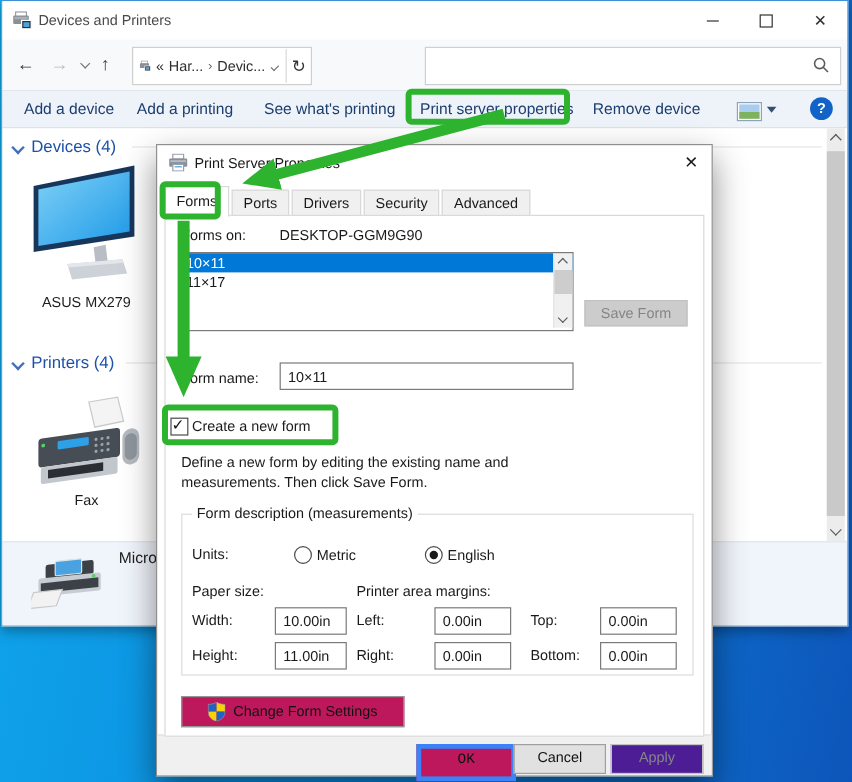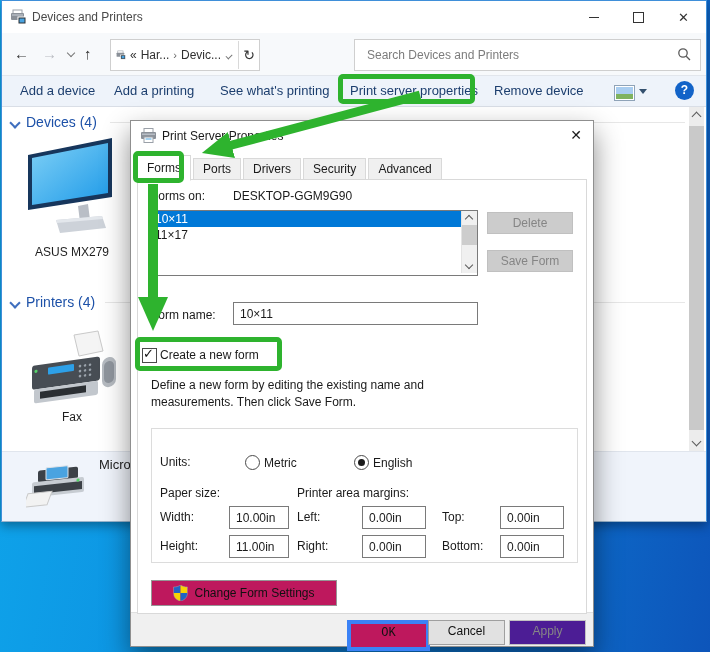--- a/index.html
+++ b/index.html
@@ -136,21 +136,20 @@
         <span class="addr-txt" style="margin-left:4px">Har...</span>
         <span class="addr-sep">›</span>
         <span class="addr-txt">Devic...</span>
         <span style="flex:1"></span>
         <span class="chev addr-caret"></span>
         <span class="sep-line"></span>
         <span class="refresh-btn">↻</span>
       </div>
 
       <div class="search-box">
-        <input placeholder="Search Devices and Printers" style="">
         <svg class="search-ico" width="14" height="14" viewBox="0 0 14 14">
           <circle cx="6" cy="6" r="4.2" fill="none" stroke="#5a5a5a" stroke-width="1.3"></circle>
           <line x1="9.2" y1="9.2" x2="13" y2="13" stroke="#5a5a5a" stroke-width="1.3"></line>
         </svg>
       </div>
     </div>
 
     <div class="toolbar">
       <span class="tb-item" style="left:18px">Add a device</span>
       <span class="tb-item" style="left:112px">Add a printing</span>
@@ -261,35 +260,35 @@
     <div class="listbox">
       <div class="lrow sel">10×11</div>
       <div class="lrow">11×17</div>
       <div class="lb-scroll">
         <span class="lb-arrow up"></span>
         <div class="thumb"></div>
         <span class="lb-arrow down"></span>
       </div>
     </div>
 
-    <div class="btn btn-disabled" style="left:356px;top:91px;width:84px;height:20px;line-height:20px">Delete</div>
     <div class="btn btn-disabled" style="left:356px;top:129px;width:84px;height:20px;line-height:20px">Save Form</div>
 
     <span class="lbl" style="left:20px;top:187px;z-index:2">Form name:</span>
     <input class="field" style="left: 102px; top: 181px; width: 237px; height: 21px;" value="10×11">
 
     <div class="checkbox">
       <span class="mark">✓</span>
     </div>
     <span class="lbl" style="left:29px;top:227px;z-index:2">Create a new form</span>
 
     <span class="lbl" style="left:20px;top:257px;z-index:2">Define a new form by editing the existing name and</span>
     <span class="lbl" style="left:20px;top:274px;z-index:2">measurements. Then click Save Form.</span>
 
     <div class="groupbox">
+      <span class="grp-label">Form description (measurements)</span>
       <span class="lbl" style="left:8px;top:26px">Units:</span>
       <div class="radio" style="left:93px;top:26px"></div>
       <span class="lbl" style="left:112px;top:27px">Metric</span>
       <div class="radio checked" style="left:202px;top:26px"></div>
       <span class="lbl" style="left:221px;top:27px">English</span>
 
       <span class="lbl" style="left:8px;top:57px">Paper size:</span>
       <span class="lbl" style="left:145px;top:57px">Printer area margins:</span>
 
       <span class="lbl" style="left:8px;top:81px">Width:</span>

